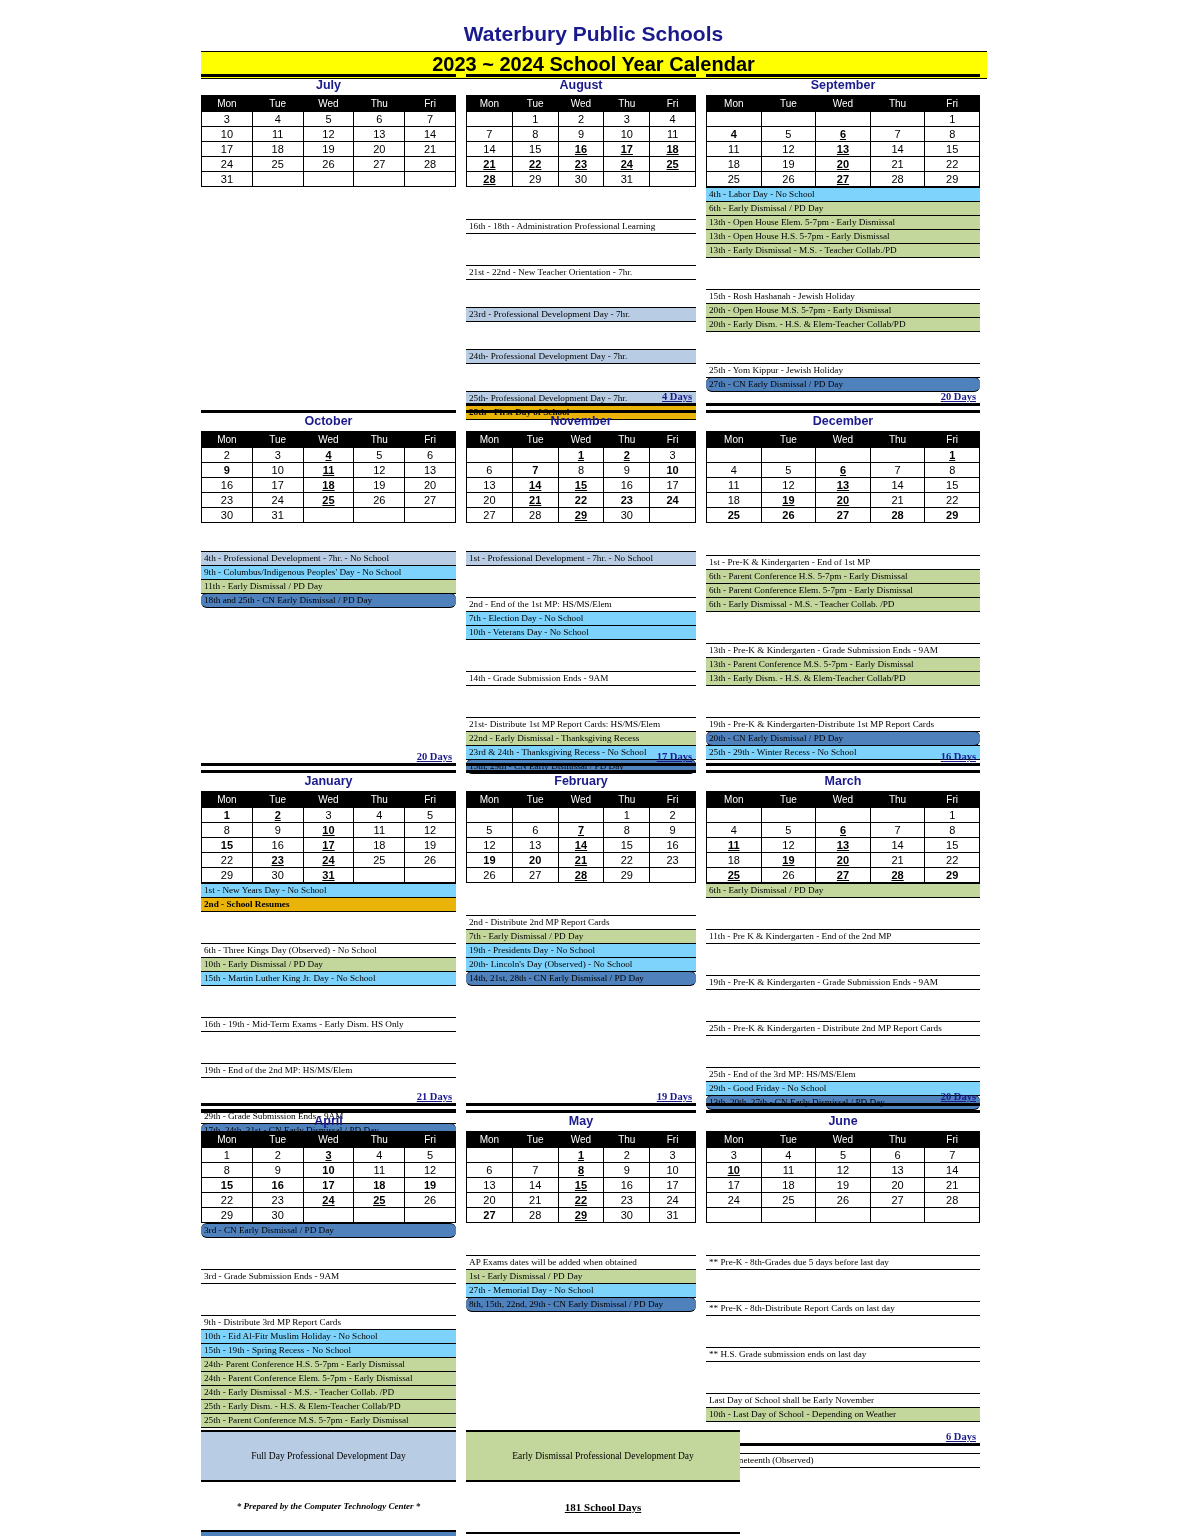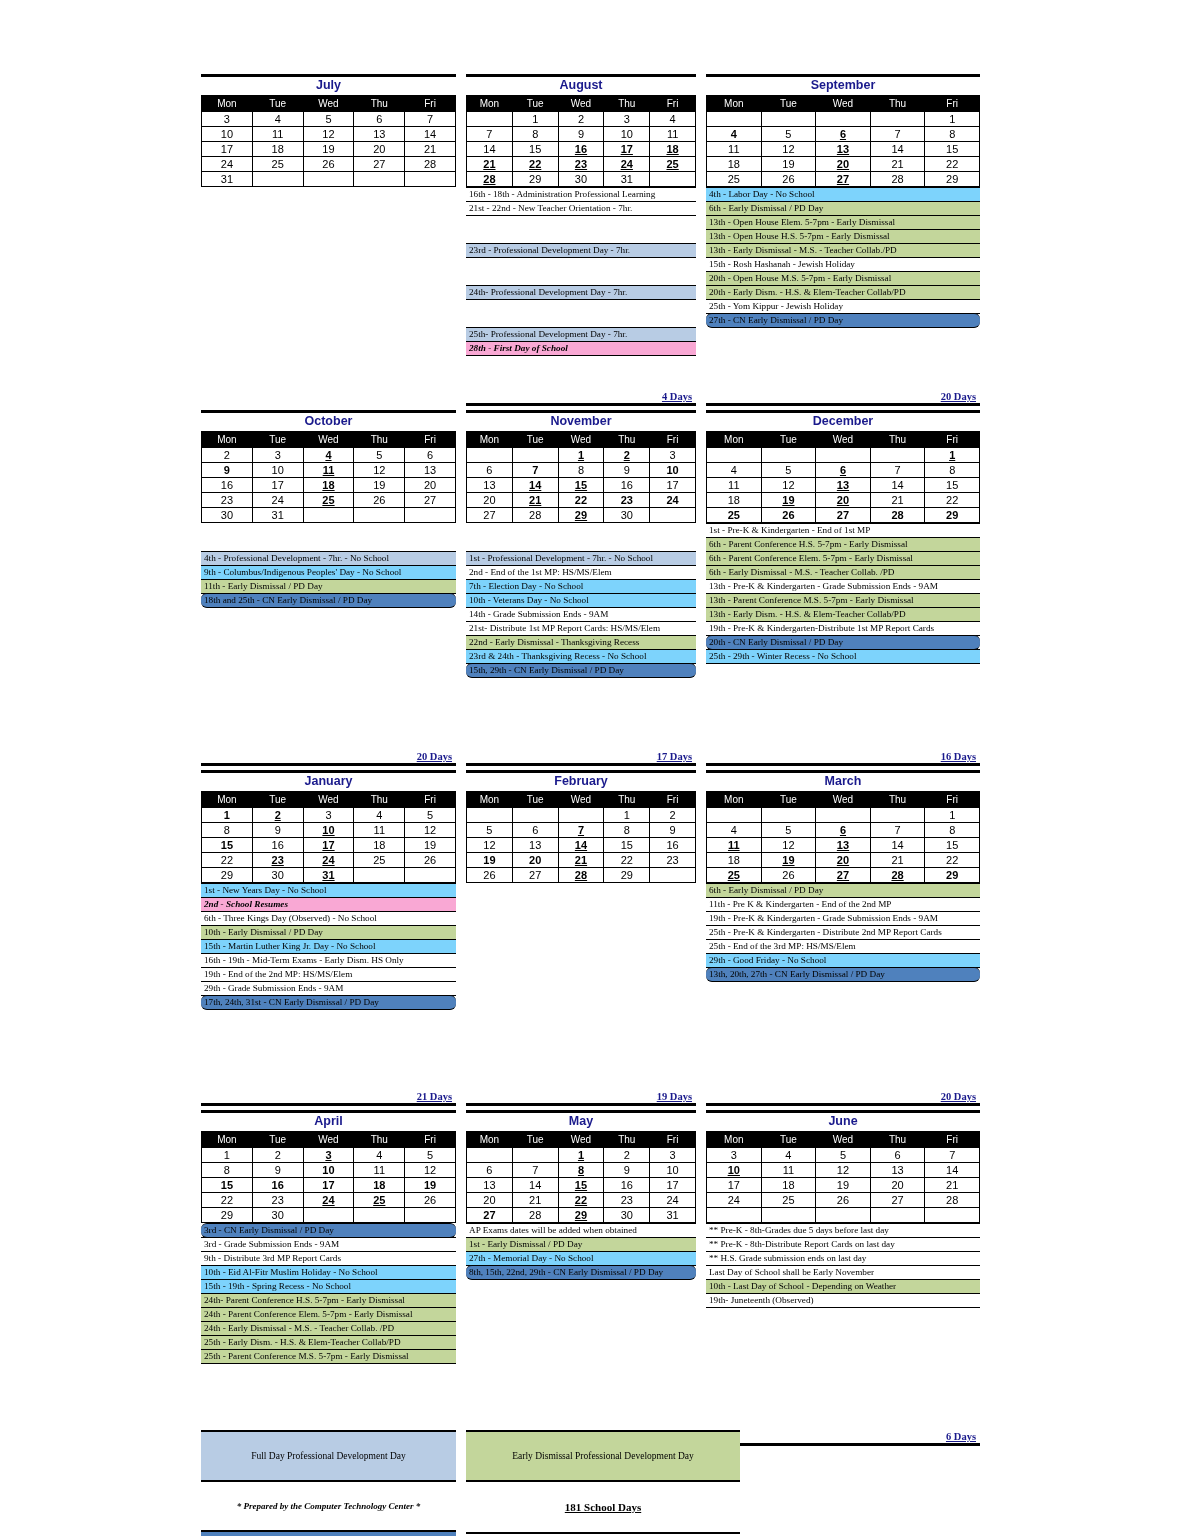--- a/index.html
+++ b/index.html
@@ -119,26 +119,26 @@
     font-family: "Liberation Serif", serif;
     font-size: 9.2px;
     line-height: 1.25;
     padding: 1px 2px 1px 3px;
     color: #000;
     white-space: nowrap;
     overflow: hidden;
     background: #ffffff;
     margin-bottom: -1.5px;
   }
-  .n-y { background: #f9a8d4; font-weight: bold; font-style: italic; }
+  .n-y { background: #eab308; font-weight: bold; }
   .n-p { background: #7dd3fc; }
   .n-g { background: #c3d69b; }
   .n-b { background: #4f81bd; border-radius: 6px; }
   .n-lb { background: #b8cce4; margin-top: 28px; }
-  .n-w { background: #ffffff; }
+  .n-w { background: #ffffff; margin-top: 32px; }
 
   .days-count {
     text-align: right;
     font-family: "Liberation Serif", serif;
     font-weight: bold;
     font-size: 10.5px;
     color: #1a1a8c;
     text-decoration: underline;
     padding: 1px 4px 1px 0;
     border-bottom: 3px solid #000;
@@ -177,20 +177,24 @@
   .lg-w  { background: #ffffff; }
   .lg-italic { font-style: italic; font-weight: bold; font-size: 9px; }
   .lg-underline { text-decoration: underline; font-weight: bold; font-size: 11px; }
   .lg-red { color: #c00000; font-style: italic; font-weight: bold; font-size: 9.5px; }
 </style>
 </head>
 <body>
 
 <div id="page">
 
+  <div class="title-wrap">
+    <div class="title-main">Waterbury Public Schools</div>
+    <div class="title-sub-band">2023 ~ 2024 School Year Calendar</div>
+  </div>
 
   <div class="cal-grid" id="cal-grid" style="position: absolute; height: 1360px;">
       <div class="row" style="position: absolute; top: 0px; left: 0px; width: 789px;">
         <div class="month-block">
           <div class="month-top-rule"></div>
           <div class="month-name">July</div>
           <table class="cal">
             <thead>
               <tr>
                 <th>Mon</th>
@@ -666,20 +670,27 @@
               </tr>
               <tr>
                 <td class="c-y">26</td>
                 <td class="c-y">27</td>
                 <td class="c-b ul"><span>28</span></td>
                 <td class="c-y">29</td>
                 <td class="c-w"></td>
               </tr>
             </tbody>
           </table>
+          <div class="notes">
+            <div class="note n-w">2nd - Distribute 2nd MP Report Cards</div>
+            <div class="note n-g">7th - Early Dismissal / PD Day</div>
+            <div class="note n-p">19th - Presidents Day - No School</div>
+            <div class="note n-p">20th- Lincoln's Day (Observed) - No School</div>
+            <div class="note n-b">14th, 21st, 28th - CN Early Dismissal / PD Day</div>
+          </div>
           <div class="days-count" style="position: absolute; left: 0px; right: 0px; top: 318px;">19 Days</div>
         </div>
         <div class="month-block m3">
           <div class="month-top-rule"></div>
           <div class="month-name">March</div>
           <table class="cal">
             <thead>
               <tr>
                 <th>Mon</th>
                 <th>Tue</th>

